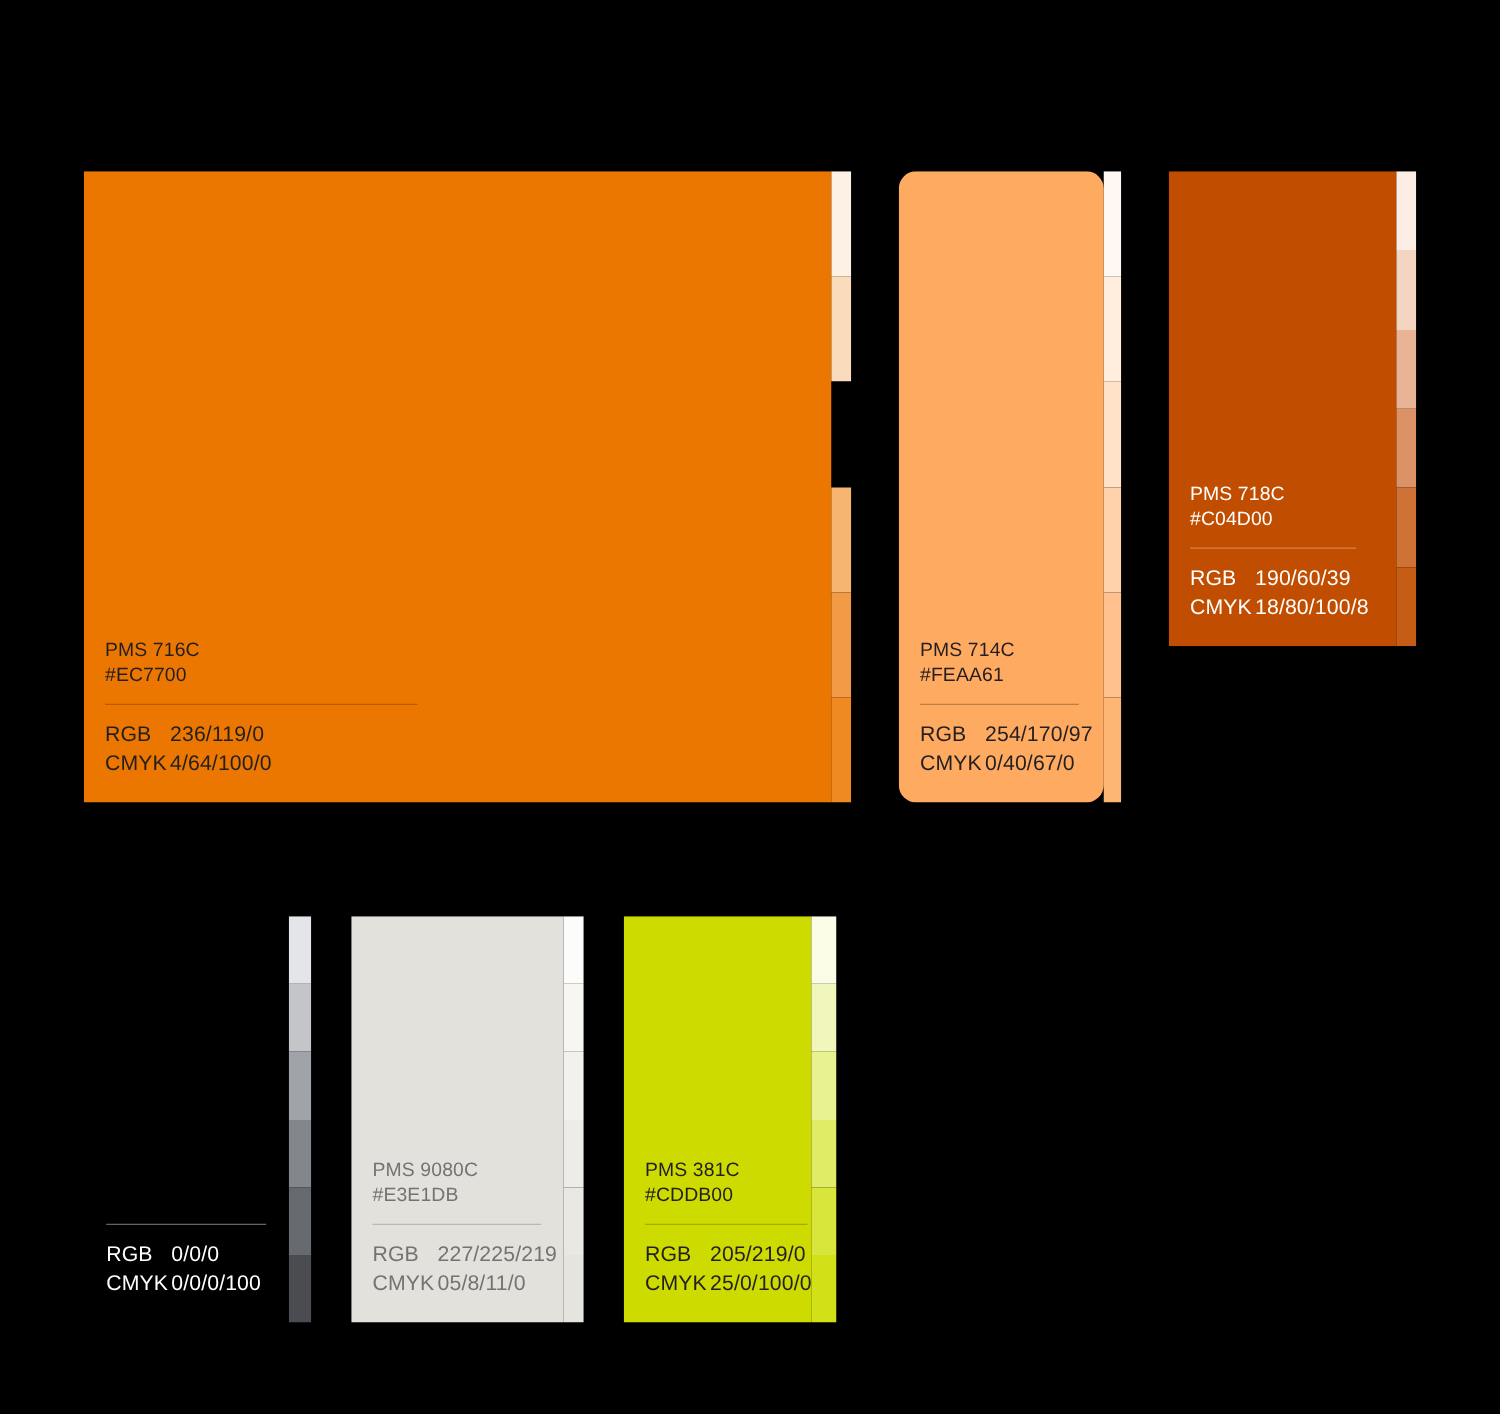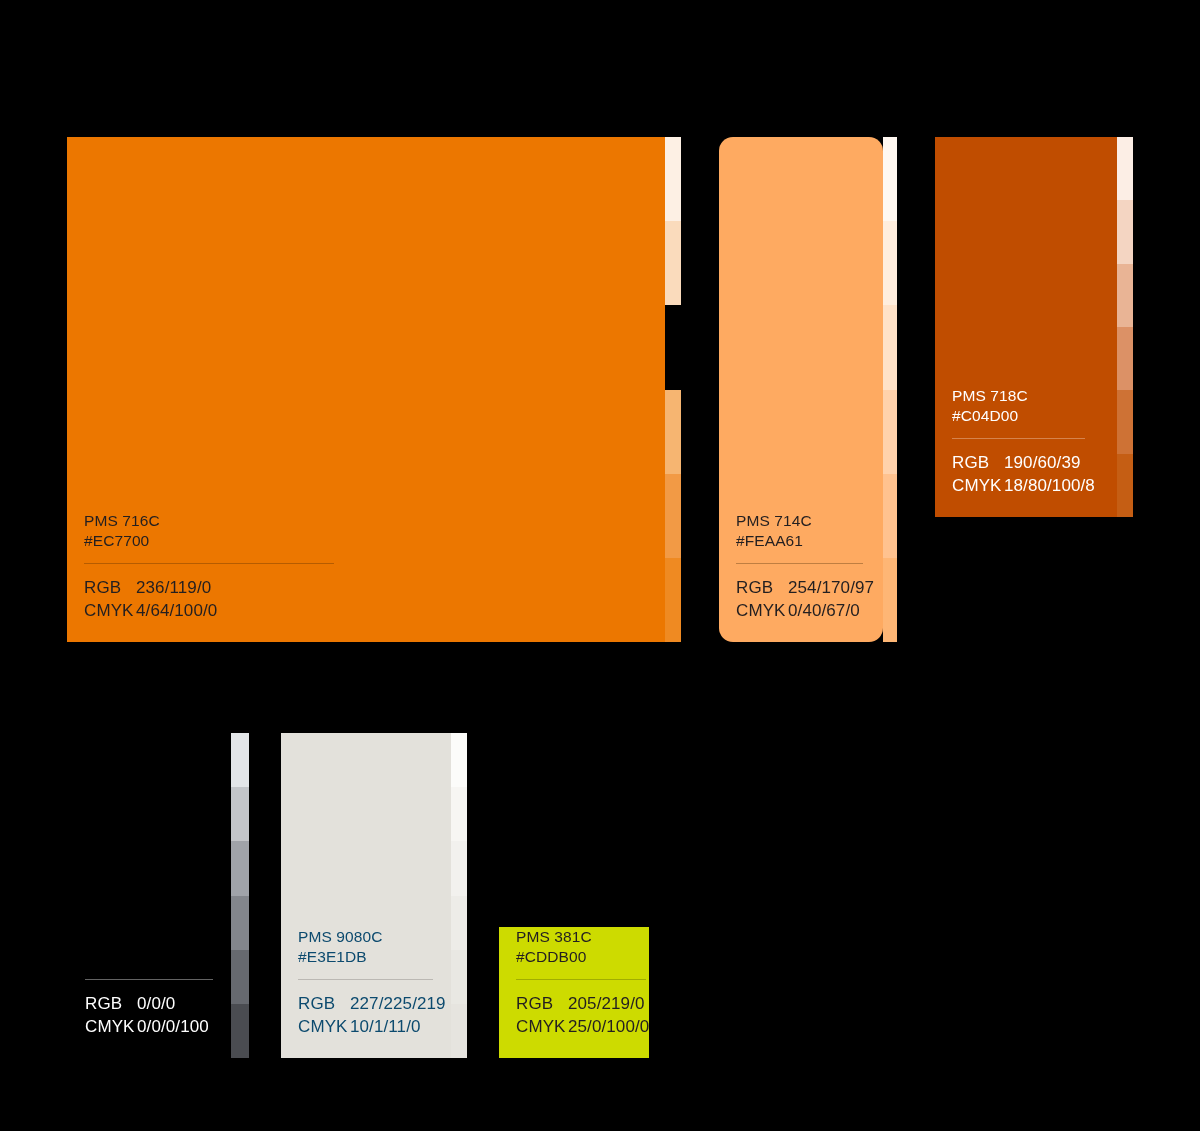--- a/index.html
+++ b/index.html
@@ -105,21 +105,21 @@
   #swatch-black .divider { width: 128px; }
   #swatch-black .info { padding-left: 18px; }
 
   #swatch-9080c {
     left: 281px; top: 733px;  width: 186px;  height: 325px;
   }
   #swatch-9080c .tint-ladder { width: 16px; }
   #swatch-9080c .divider { width: 135px; }
 
   #swatch-381c {
-    left: 499px; top: 733px;  width: 170px;  height: 325px; align-items: flex-end;
+    left: 499px; top: 733px;  width: 170px;  height: 325px;
   }
   #swatch-381c .tint-ladder { width: 22px; }
   #swatch-381c .divider { width: 130px; }
 </style>
 </head>
 <body style="background: rgb(0, 0, 0);">
 
 <div class="swatch" id="swatch-716c">
   <div class="swatch-body" style="background: rgb(236, 119, 0); color: rgb(35, 31, 32);">
     <div class="info">
@@ -230,35 +230,35 @@
       <div class="tint-step" style="background: rgb(227, 229, 232);"></div>
       <div class="tint-step" style="background: rgb(195, 197, 201);"></div>
       <div class="tint-step" style="background: rgb(160, 163, 169);"></div>
       <div class="tint-step" style="background: rgb(131, 134, 140);"></div>
       <div class="tint-step" style="background: rgb(102, 105, 111);"></div>
       <div class="tint-step" style="background: rgb(74, 76, 81);"></div>
     </div>
 </div>
 
 <div class="swatch" id="swatch-9080c">
-  <div class="swatch-body" style="background: rgb(227, 225, 219); color: #0c4a6e;">
+  <div class="swatch-body" style="background: rgb(227, 225, 219); color: #737373;">
     <div class="info">
       <div class="name-block">
         <span class="pms-name">PMS 9080C</span>
         <span class="hex-value">#E3E1DB</span>
       </div>
       <div class="divider" style="background: rgb(154, 152, 146);"></div>
       <div class="values">
         <div class="value-row">
           <span class="value-label">RGB</span>
           <span class="value-data">227/225/219</span>
         </div>
         <div class="value-row">
           <span class="value-label">CMYK</span>
-          <span class="value-data">10/1/11/0</span>
+          <span class="value-data">05/8/11/0</span>
         </div>
       </div>
     </div>
   </div>
   <div class="tint-ladder">
       <div class="tint-step" style="background: rgb(252, 252, 250);"></div>
       <div class="tint-step" style="background: rgb(247, 246, 243);"></div>
       <div class="tint-step" style="background: rgb(242, 241, 238);"></div>
       <div class="tint-step" style="background: rgb(237, 236, 232);"></div>
       <div class="tint-step" style="background: rgb(233, 232, 227);"></div>

